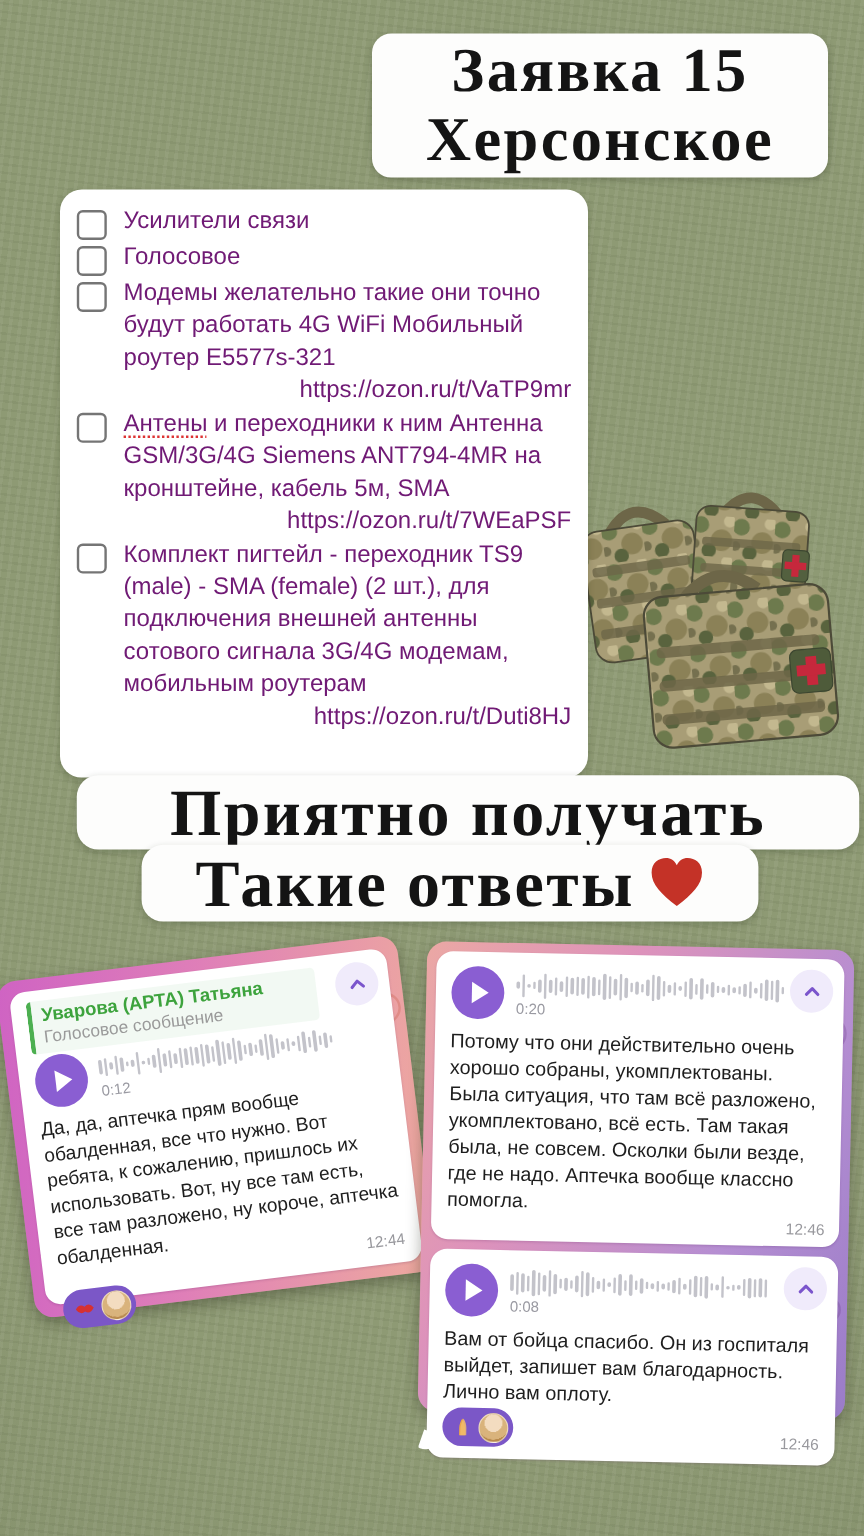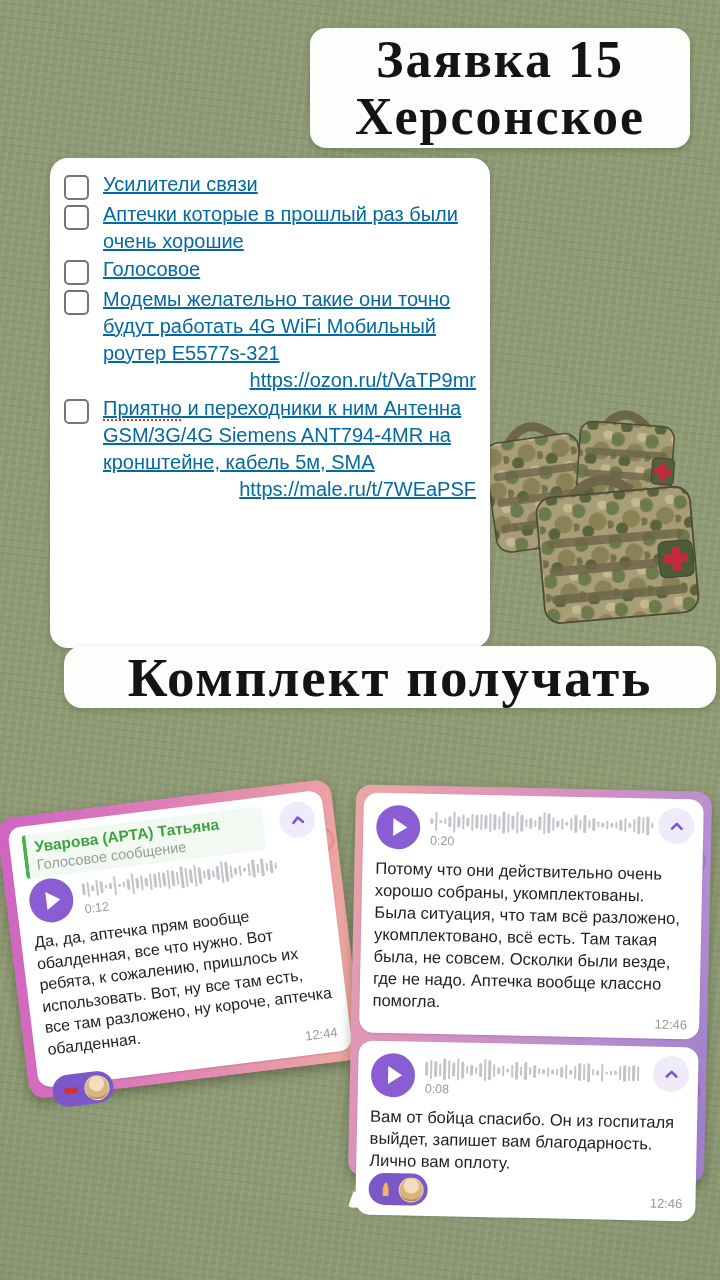--- a/index.html
+++ b/index.html
@@ -19,21 +19,21 @@
   .title-line{font-family:"Liberation Serif",serif;font-weight:700;font-size:52px;
     line-height:57px;color:#141414;letter-spacing:2px;white-space:nowrap;}
 
   
   .checklist-card{position:absolute;left:50px;top:158px;width:440px;min-height:490px;
     background:#ffffff;border-radius:18px;box-shadow:0 2px 6px rgba(30,40,20,.22);
     padding:13px 14px 12px 14px;box-sizing:border-box;z-index:2;}
   .check-row{display:flex;gap:14px;margin:0 0 1px 0;}
   .checkbox{flex:0 0 auto;width:21px;height:21px;border:2.5px solid #757575;border-radius:5px;
     margin-top:4px;background:#fff;}
-  .check-text{flex:1;font-size:20px;line-height:27px;color:#0369a1;text-decoration:underline;}
+  .check-text{flex:1;font-size:20px;line-height:27px;color:#701a75;}
   .misspelled{text-decoration:underline dotted #d33;text-decoration-thickness:2px;text-underline-offset:4px;}
   .url{display:block;text-align:right;}
   .url:empty{display:none;}
 
   
   .pouches{position:absolute;left:474px;top:398px;width:246px;height:242px;z-index:1;}
 
   
   .banner-line{position:absolute;background:#fdfdfc;border-radius:18px;z-index:3;
     display:flex;align-items:center;justify-content:center;
@@ -102,33 +102,33 @@
     <div class="title-line">Херсонское</div>
   </div>
 
   <div class="checklist-card">
     <div class="check-row">
       <span class="checkbox"></span>
       <span class="check-text"><span>Усилители связи</span></span>
     </div>
     <div class="check-row">
       <span class="checkbox"></span>
-      <span class="check-text"><span>Аптечки которые в прошлый раз были очень хорошие</span></span>
-    </div>
-    <div class="check-row">
-      <span class="checkbox"></span>
       <span class="check-text"><span>Голосовое</span></span>
     </div>
     <div class="check-row">
       <span class="checkbox"></span>
       <span class="check-text"><span>Модемы желательно такие они точно будут работать 4G WiFi Мобильный роутер E5577s-321</span><span class="url">https://ozon.ru/t/VaTP9mr</span></span>
     </div>
     <div class="check-row">
       <span class="checkbox"></span>
-      <span class="check-text"><span class="misspelled">Приятно</span><span> и переходники к ним Антенна GSM/3G/4G Siemens ANT794-4MR на кронштейне, кабель 5м, SMA</span><span class="url">https://male.ru/t/7WEaPSF</span></span>
+      <span class="check-text"><span class="misspelled">Антены</span><span> и переходники к ним Антенна GSM/3G/4G Siemens ANT794-4MR на кронштейне, кабель 5м, SMA</span><span class="url">https://ozon.ru/t/7WEaPSF</span></span>
+    </div>
+    <div class="check-row">
+      <span class="checkbox"></span>
+      <span class="check-text"><span>Комплект пигтейл - переходник TS9 (male) - SMA (female) (2 шт.), для подключения внешней антенны сотового сигнала 3G/4G модемам, мобильным роутерам</span><span class="url">https://ozon.ru/t/Duti8HJ</span></span>
     </div>
   </div>
 
   <svg class="pouches" viewBox="0 0 246 242">
     <defs>
       <pattern id="camo" width="34" height="34" patternUnits="userSpaceOnUse">
         <rect width="34" height="34" fill="#a89d76"></rect>
         <circle cx="6" cy="8" r="7" fill="#6d7a4d"></circle>
         <circle cx="24" cy="20" r="9" fill="#8b8157"></circle>
         <circle cx="14" cy="29" r="6" fill="#59633e"></circle>
@@ -161,21 +161,27 @@
       <rect x="74" y="136" width="136" height="9" rx="4" fill="#6d6648" opacity=".85"></rect>
       <rect x="74" y="164" width="136" height="9" rx="4" fill="#6d6648" opacity=".85"></rect>
       <rect x="74" y="192" width="136" height="9" rx="4" fill="#6d6648" opacity=".85"></rect>
       <rect x="184" y="148" width="34" height="36" rx="6" fill="#4e5b3a" stroke="#3c4630"></rect>
       <rect x="197" y="154" width="9" height="24" fill="#c6283c"></rect>
       <rect x="189" y="161" width="24" height="9" fill="#c6283c"></rect>
     </g>
   </svg>
 
   <div class="banner-line banner-l1">
-    <span>Комплект получать</span>
+    <span>Приятно получать</span>
+  </div>
+  <div class="banner-line banner-l2">
+    <span>Такие ответы</span>
+    <svg class="heart" viewBox="0 0 46 46">
+      <path d="M23 42 C10 32 2 24 2 14 C2 6 8 2 14 2 C18 2 21 4 23 8 C25 4 28 2 32 2 C38 2 44 6 44 14 C44 24 36 32 23 42 Z" fill="#c43227"></path>
+    </svg>
   </div>
 
   <div class="chat-card left-chat">
     <svg class="doodles" viewBox="0 0 336 282">
       <path d="M18 40 q6 -10 12 0 q6 10 -6 16 q-12 -6 -6 -16z" stroke="rgba(150,30,120,.25)" fill="none" stroke-width="2"></path>
       <circle cx="320" cy="60" r="12" stroke="rgba(200,90,70,.3)" fill="none" stroke-width="2"></circle>
       <path d="M310 200 l6 12 l-12 0 z" stroke="rgba(200,90,70,.3)" fill="none" stroke-width="2"></path>
       <path d="M10 230 q10 -8 16 2" stroke="rgba(150,30,120,.25)" fill="none" stroke-width="2"></path>
     </svg>
     <div class="bubble">

